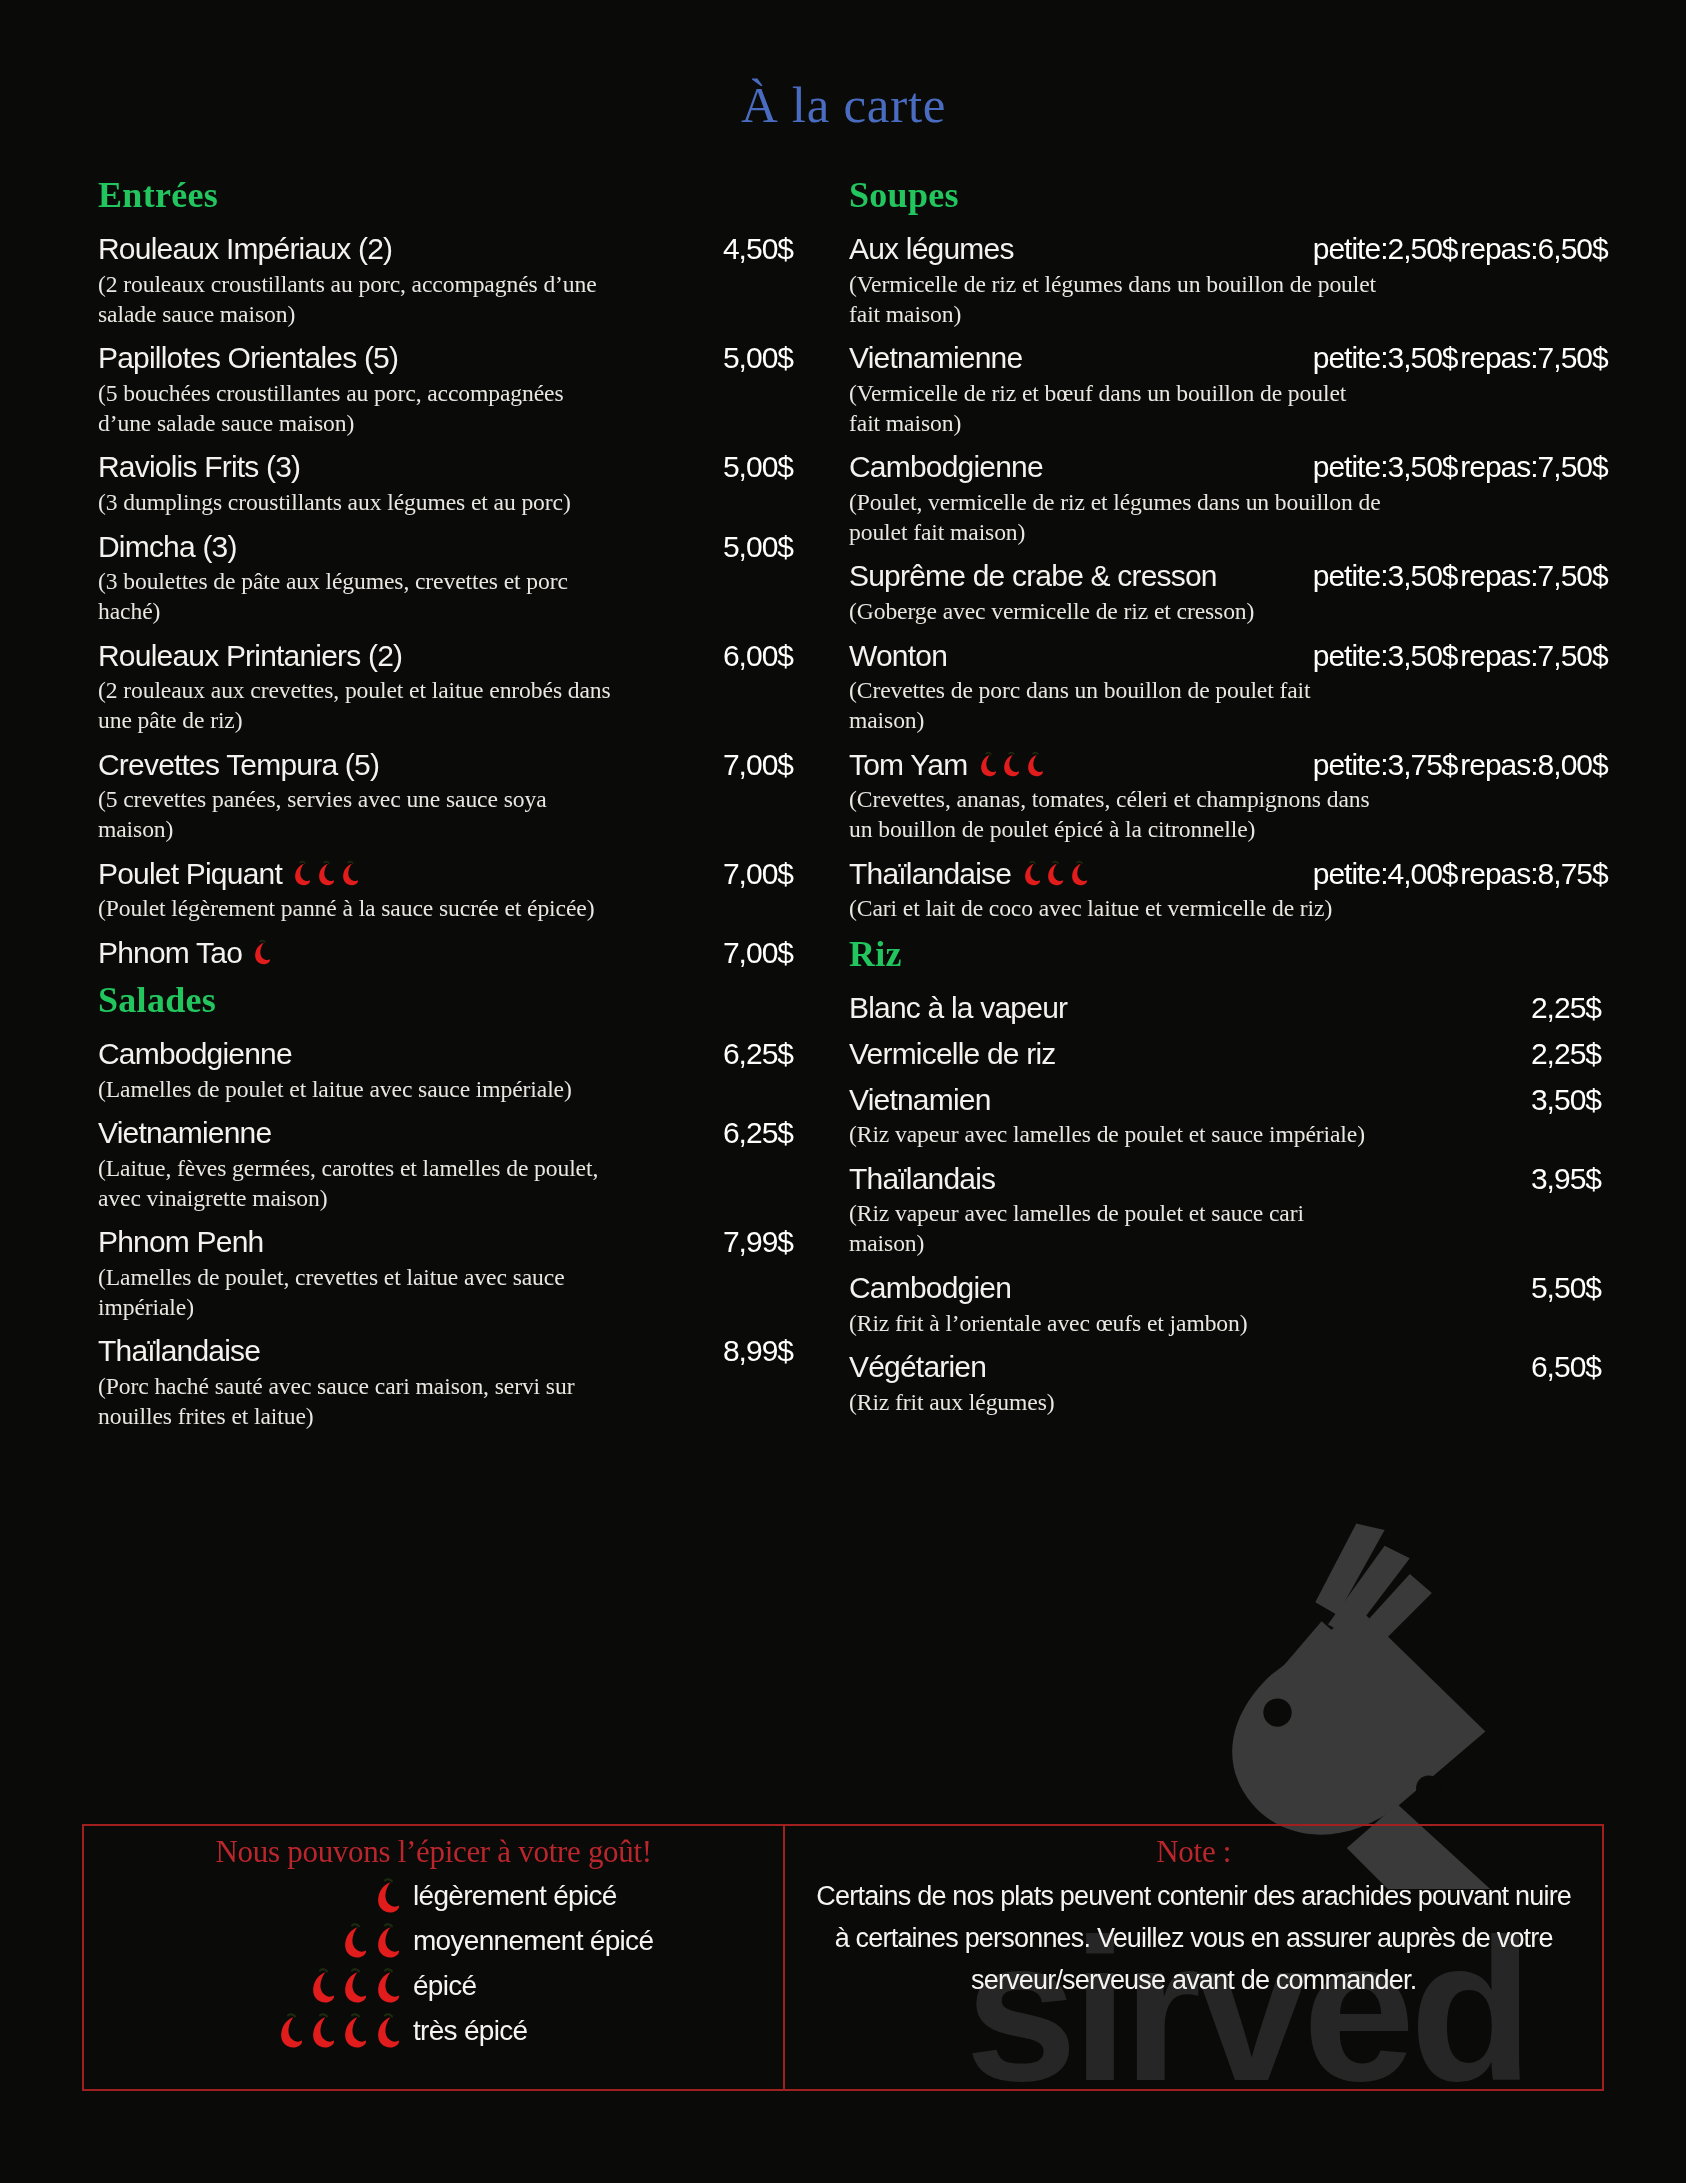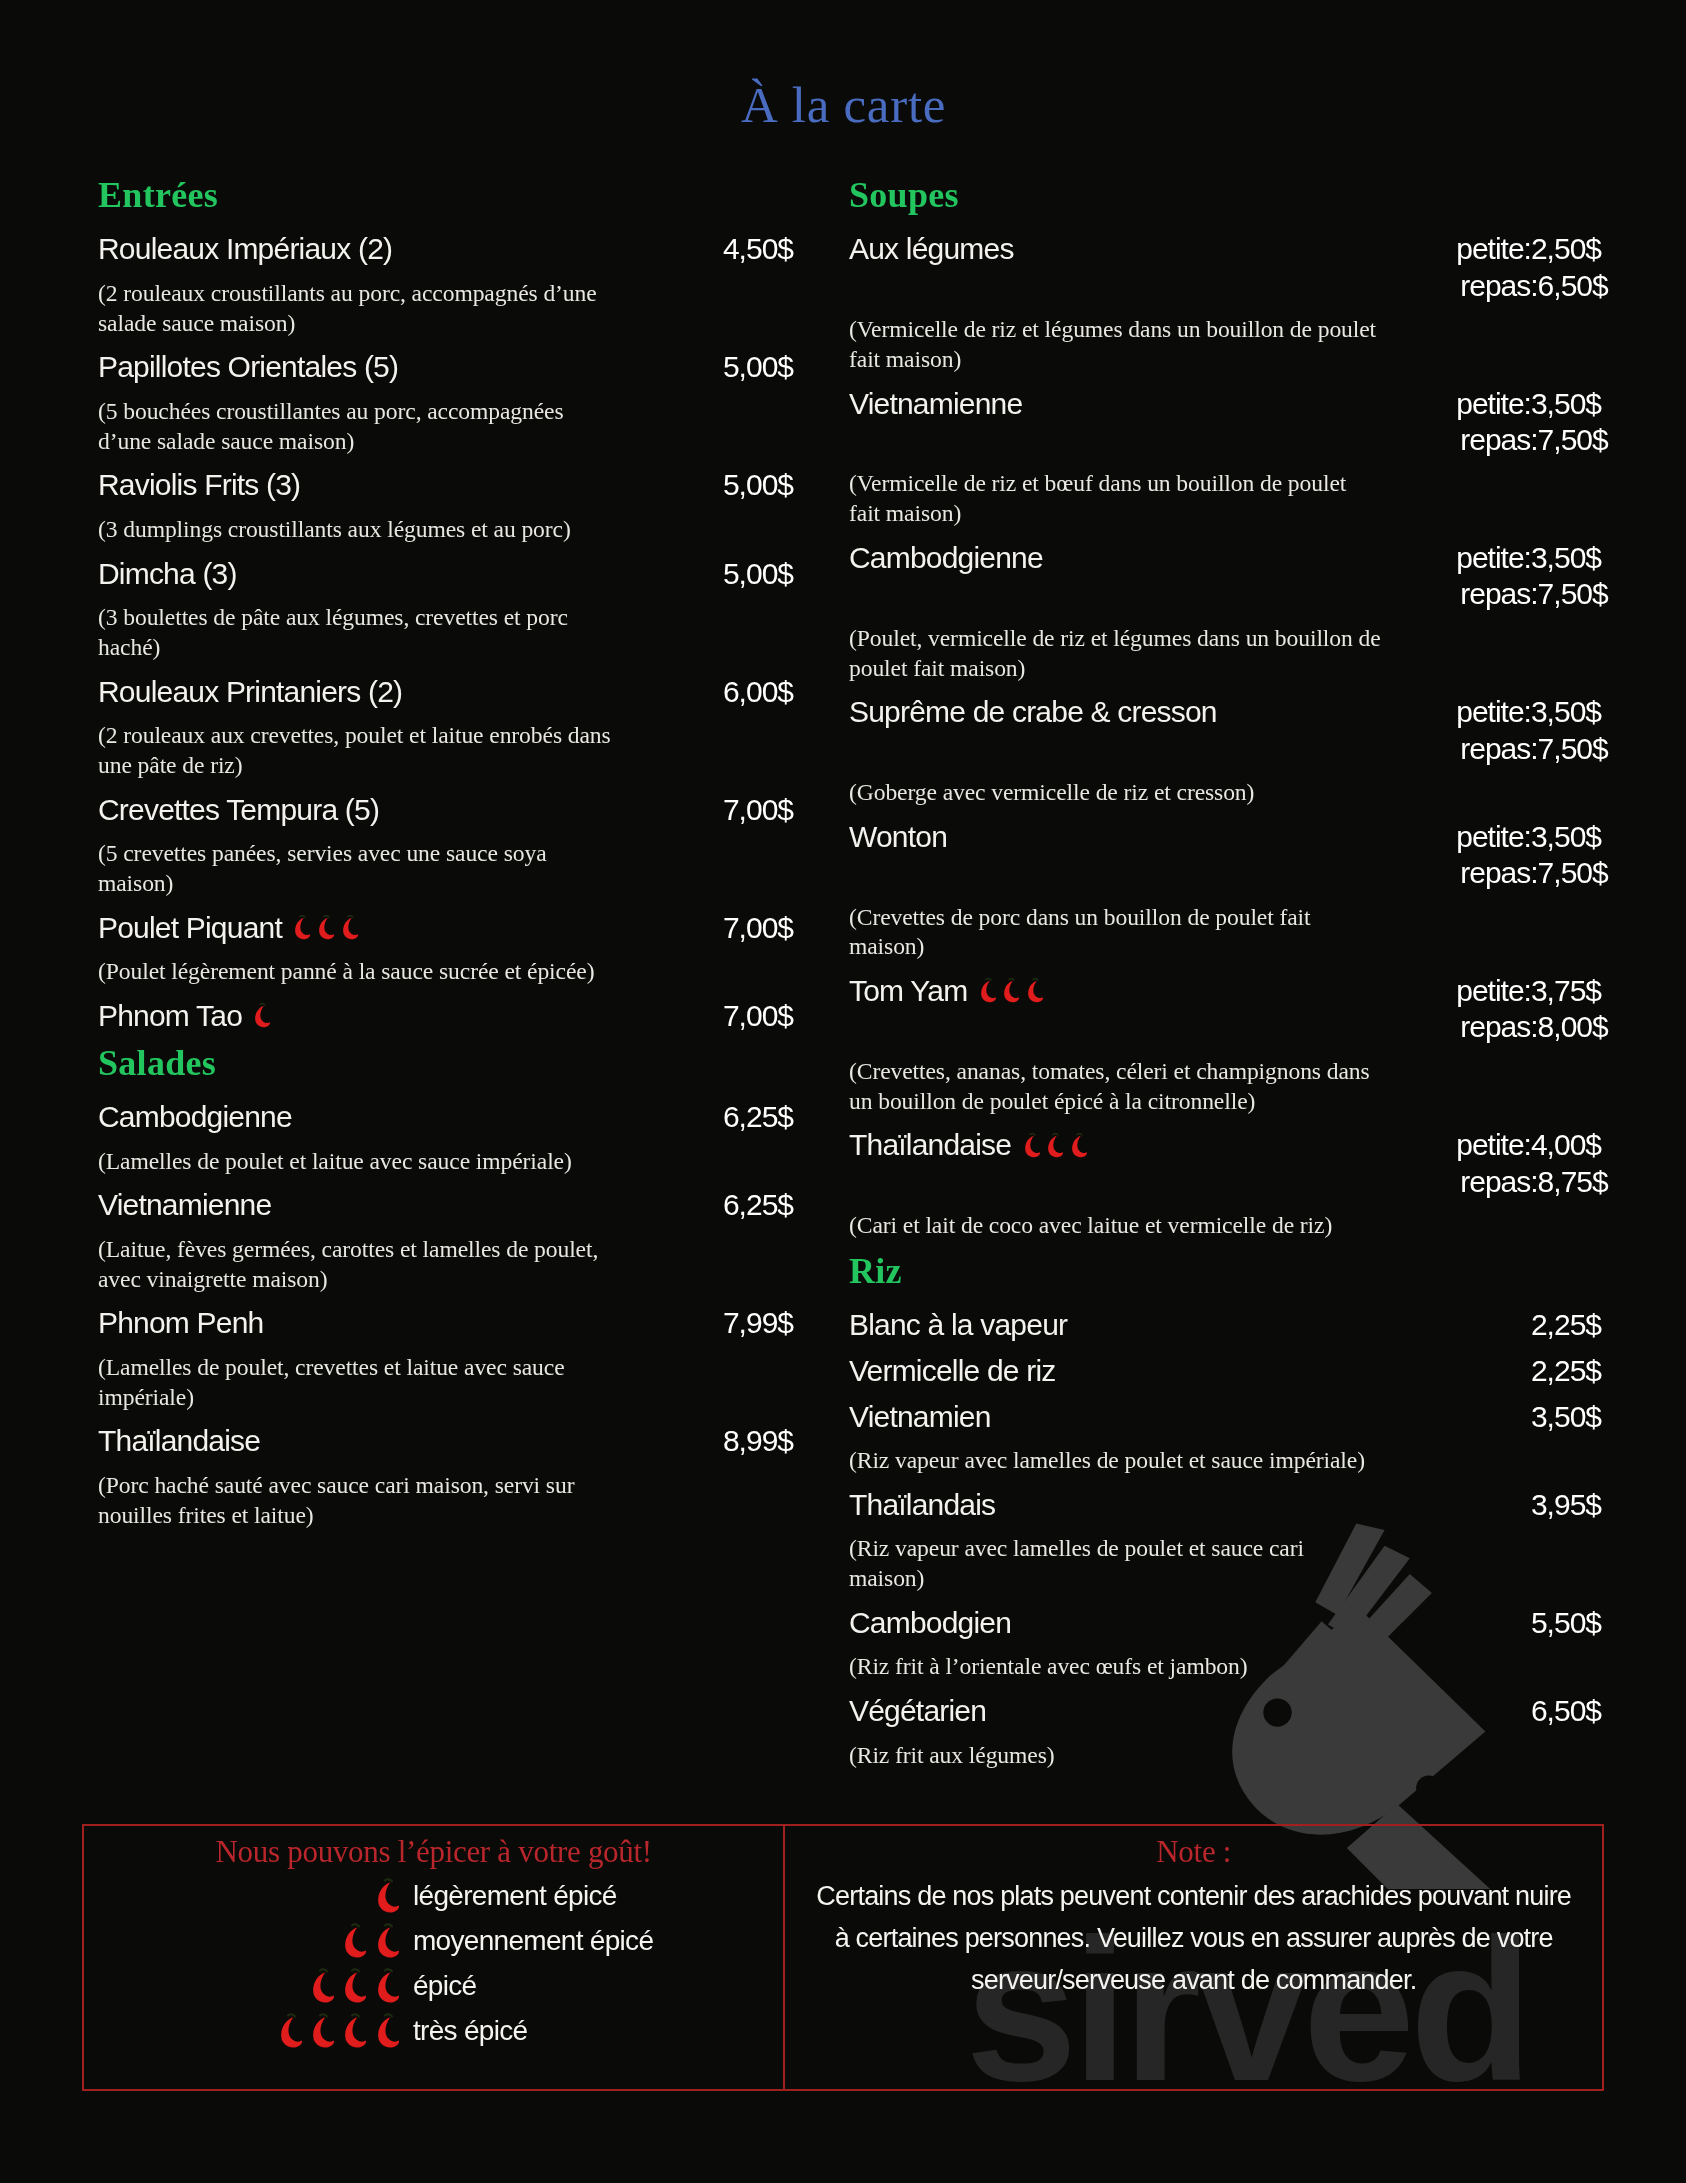--- a/index.html
+++ b/index.html
@@ -112,32 +112,32 @@
     line-height: 1.12;
     letter-spacing: -1px;
     white-space: nowrap;
     text-align: right;
     flex: 0 0 auto;
     margin-left: 22px;
   }
 
   .price-stack {
     display: flex;
-    flex-direction: column;
+    flex-direction: row;
     align-items: flex-end;
     gap: 2.7px;
   }
   .price-stack .p2 { margin-right: -6.7px; }
 
   .item-desc {
     color: #e9e7e2;
     font-family: "Liberation Serif", serif;
     font-size: 23.6px;
     line-height: 1.26;
-    margin-top: 13px;
+    margin-top: 4px;
     max-width: 513px;
     letter-spacing: -0.1px;
   }
   .col-right .item-desc { max-width: 533px; }
 
   
   .chilis { display: inline-flex; gap: 0.7px; align-items: center; margin-left: 5.4px; }
   .chili { width: 23px; height: 27px; display: inline-block; vertical-align: middle; }
   .chili-lg { width: 31px; height: 38px; }
 

